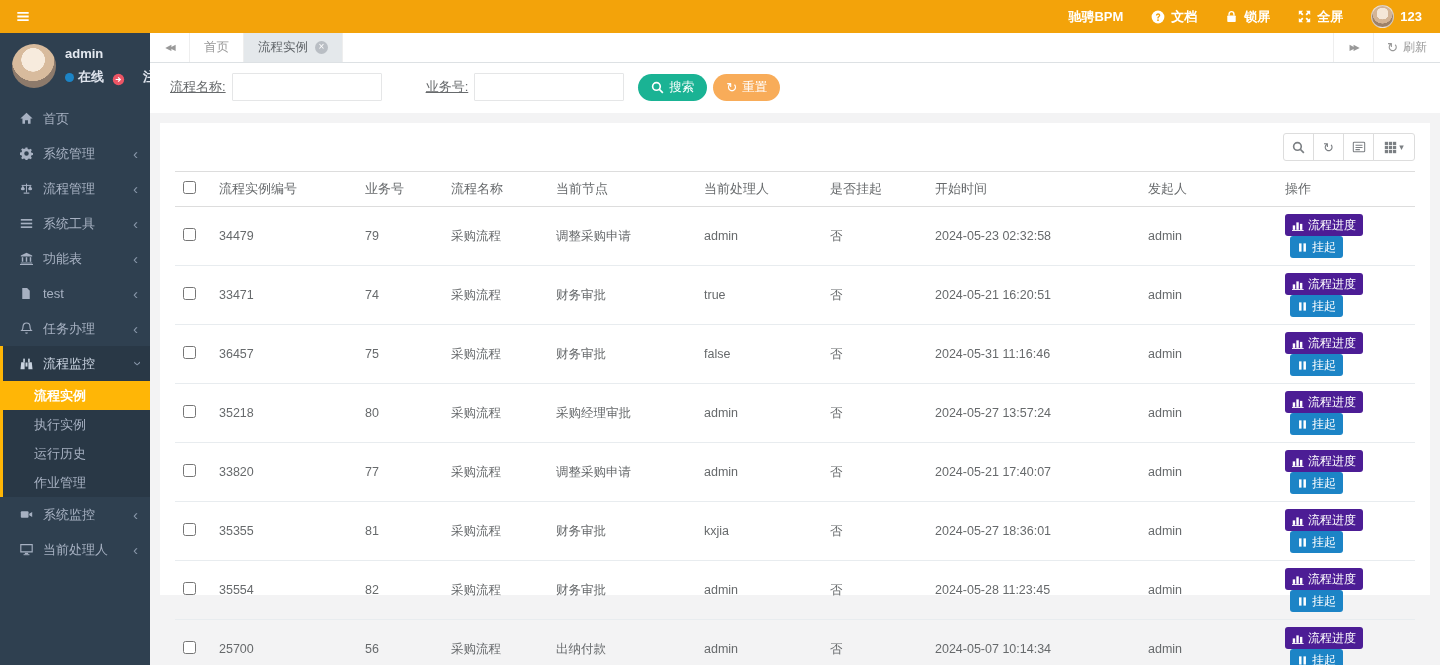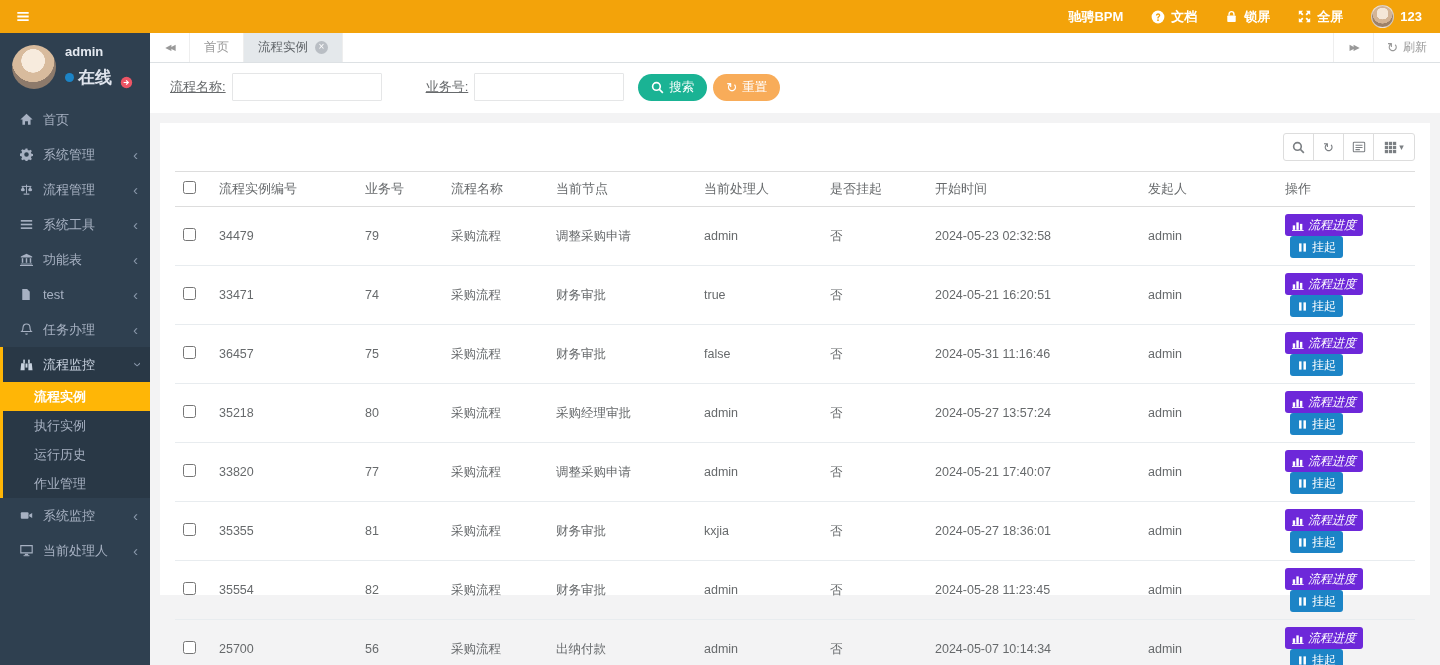--- a/index.html
+++ b/index.html
@@ -18,21 +18,21 @@
 
   
   .body-row { display:flex; height:632px; }
 
   
   .sidebar { width:150px; flex-shrink:0; background:#2f4050; overflow:hidden; }
   .user-panel { padding:11px 10px 13px 12px; display:flex; align-items:center; gap:9px; }
   .user-avatar { width:44px; height:44px; border-radius:50%; flex-shrink:0;
     background: radial-gradient(circle at 48% 36%, #f7ebdd 0 32%, #d8bb9d 33% 58%, #8d7a6b 59% 100%); }
   .user-name { color:#e4e9f0; font-weight:bold; font-size:13px; }
-  .user-status { margin-top:7px; display:flex; align-items:center; gap:4px; font-size:17px; color:#dfe4ed; font-weight:bold; white-space:nowrap; }
+  .user-status { margin-top:7px; display:flex; align-items:center; gap:4px; font-size:13px; color:#dfe4ed; font-weight:bold; white-space:nowrap; }
   .online-dot { width:9px; height:9px; border-radius:50%; background:#1c84c6; }
   .logout-link { display:flex; align-items:flex-end; gap:18px; cursor:pointer; margin-left:4px; }
 
   .menu-item { height:35px; display:flex; align-items:center; padding:0 12px 0 20px; color:#a7b1c2; font-size:13px; cursor:pointer; }
   .menu-item .mi-icon { width:16px; margin-right:7px; display:flex; align-items:center; }
   .menu-item .mi-label { flex:1; }
   .chev { color:#8a98ab; font-size:15px; line-height:1; display:inline-block; }
   .chev.down { transform:rotate(-90deg); }
   .menu-section.expanded { background:#293846; border-left:3px solid #ffb606; }
   .menu-section.expanded .menu-item { padding-left:17px; color:#c9d3e0; }
@@ -82,21 +82,21 @@
     font-weight:normal; color:#676a6c; font-size:13px; }
   td { padding:7px 4px; border-bottom:1px solid #e8ecef; font-size:12.5px; color:#676a6c; }
   th:nth-child(1){ width:40px; padding-left:8px; } td:nth-child(1){ padding-left:8px; }
   th:nth-child(2){ width:146px; } th:nth-child(3){ width:86px; } th:nth-child(4){ width:105px; }
   th:nth-child(5){ width:148px; } th:nth-child(6){ width:126px; } th:nth-child(7){ width:105px; }
   th:nth-child(8){ width:213px; } th:nth-child(9){ width:137px; }
   input[type="checkbox"] { width:13px; height:13px; cursor:pointer; }
 
   .btn-action { border:none; border-radius:3px; color:#fff; font-size:12px; height:22px; padding:0 7px;
     display:inline-flex; align-items:center; gap:4px; cursor:pointer; font-family:inherit; vertical-align:middle; }
-  .btn-progress { background:#6d28d9;font-style:italic; }
+  .btn-progress { background:#4c1d95; }
   .btn-suspend { background:#1c84c6; margin-left:5px;padding-left:7px; }
 </style>
 </head>
 <body>
 
 <div class="header">
   <div class="hamburger">
     <span style="display: inline-flex; align-items: center;">
         <svg width="16" height="13" viewBox="0 0 16 16">
           <path d="M1 3.5h14M1 8h14M1 12.5h14" stroke="currentColor" stroke-width="2.2" fill="none"></path>

